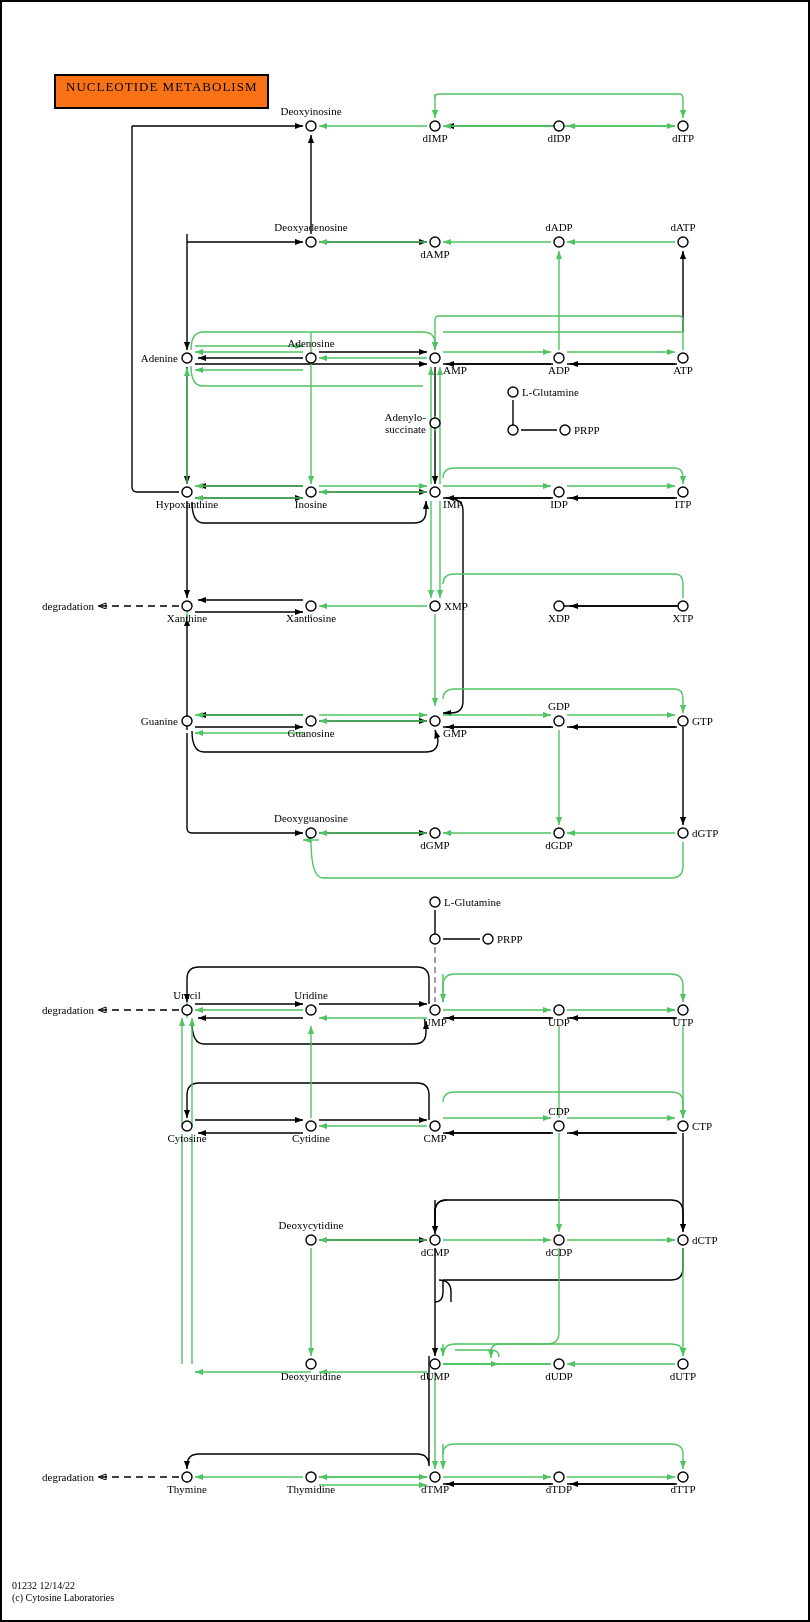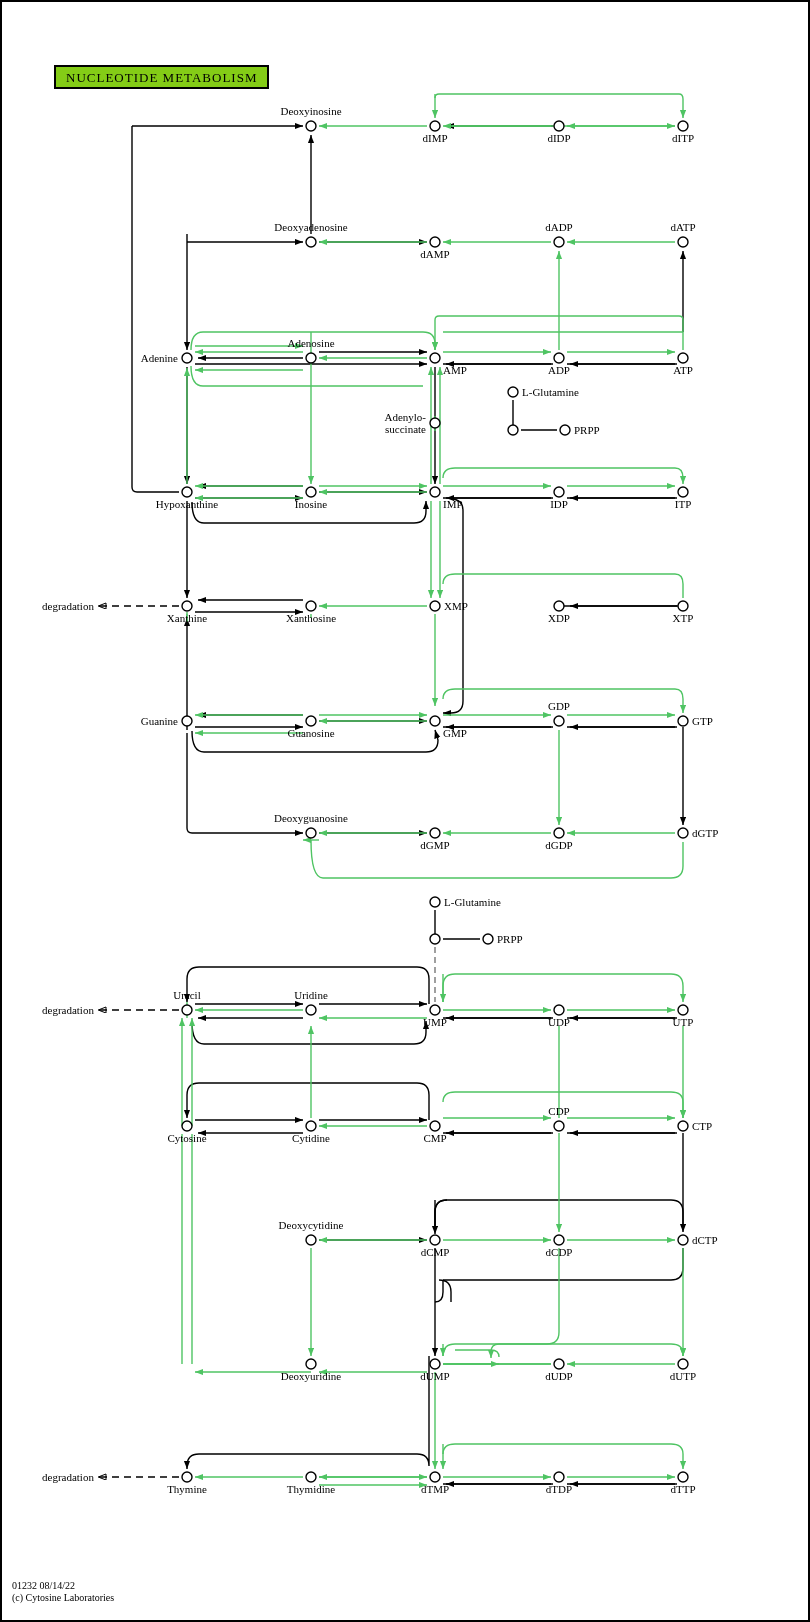--- a/index.html
+++ b/index.html
@@ -1,21 +1,21 @@
 <!DOCTYPE html>
 <html><head>
 <meta charset="utf-8">
 <style>
   html,body{margin:0;padding:0;background:#fff;}
   body{font-family:"Liberation Serif", serif;}
   #page{position:relative;width:810px;height:1622px;background:#ffffff;
         border:2px solid #000;box-sizing:border-box;overflow:hidden;}
   #map{position:absolute;left:0;top:0;width:810px;height:1622px;}
-  .ttl{position:absolute;left:52px;top:63px;border:2px solid #000;background:#84cc16;
-       padding:3px 10px 1px 10px;font-size:13px;letter-spacing:1.0px;
+  .ttl{position:absolute;left:52px;top:72px;border:2px solid #000;background:#f97316;
+       padding:3px 10px 12px 10px;font-size:13px;letter-spacing:1.0px;
        font-family:"Liberation Serif",serif;color:#000;}
   .foot{position:absolute;left:10px;top:1578px;font-size:10px;line-height:12px;
         color:#000;font-family:"Liberation Serif",serif;white-space:pre;}
   text{font-family:"Liberation Serif",serif;font-size:11px;fill:#000;}
   .lbl{font-size:11px;}
   .deg{font-size:11px;}
 </style>
 </head>
 <body>
 
@@ -407,15 +407,15 @@
         <text x="557" y="1491" text-anchor="middle" class="lbl">dTDP</text>
         <text x="681" y="1491" text-anchor="middle" class="lbl">dTTP</text>
       </g>
     <g id="degs">
         <text x="40" y="608" text-anchor="start" class="deg">degradation</text>
         <text x="40" y="1012" text-anchor="start" class="deg">degradation</text>
         <text x="40" y="1479" text-anchor="start" class="deg">degradation</text>
       </g>
   </svg>
 
-  <div class="foot">01232 08/14/22</div>
+  <div class="foot">01232 12/14/22</div>
   <div class="foot" style="top:1590px">(c) Cytosine Laboratories</div>
 </div>
 
 </body></html>

